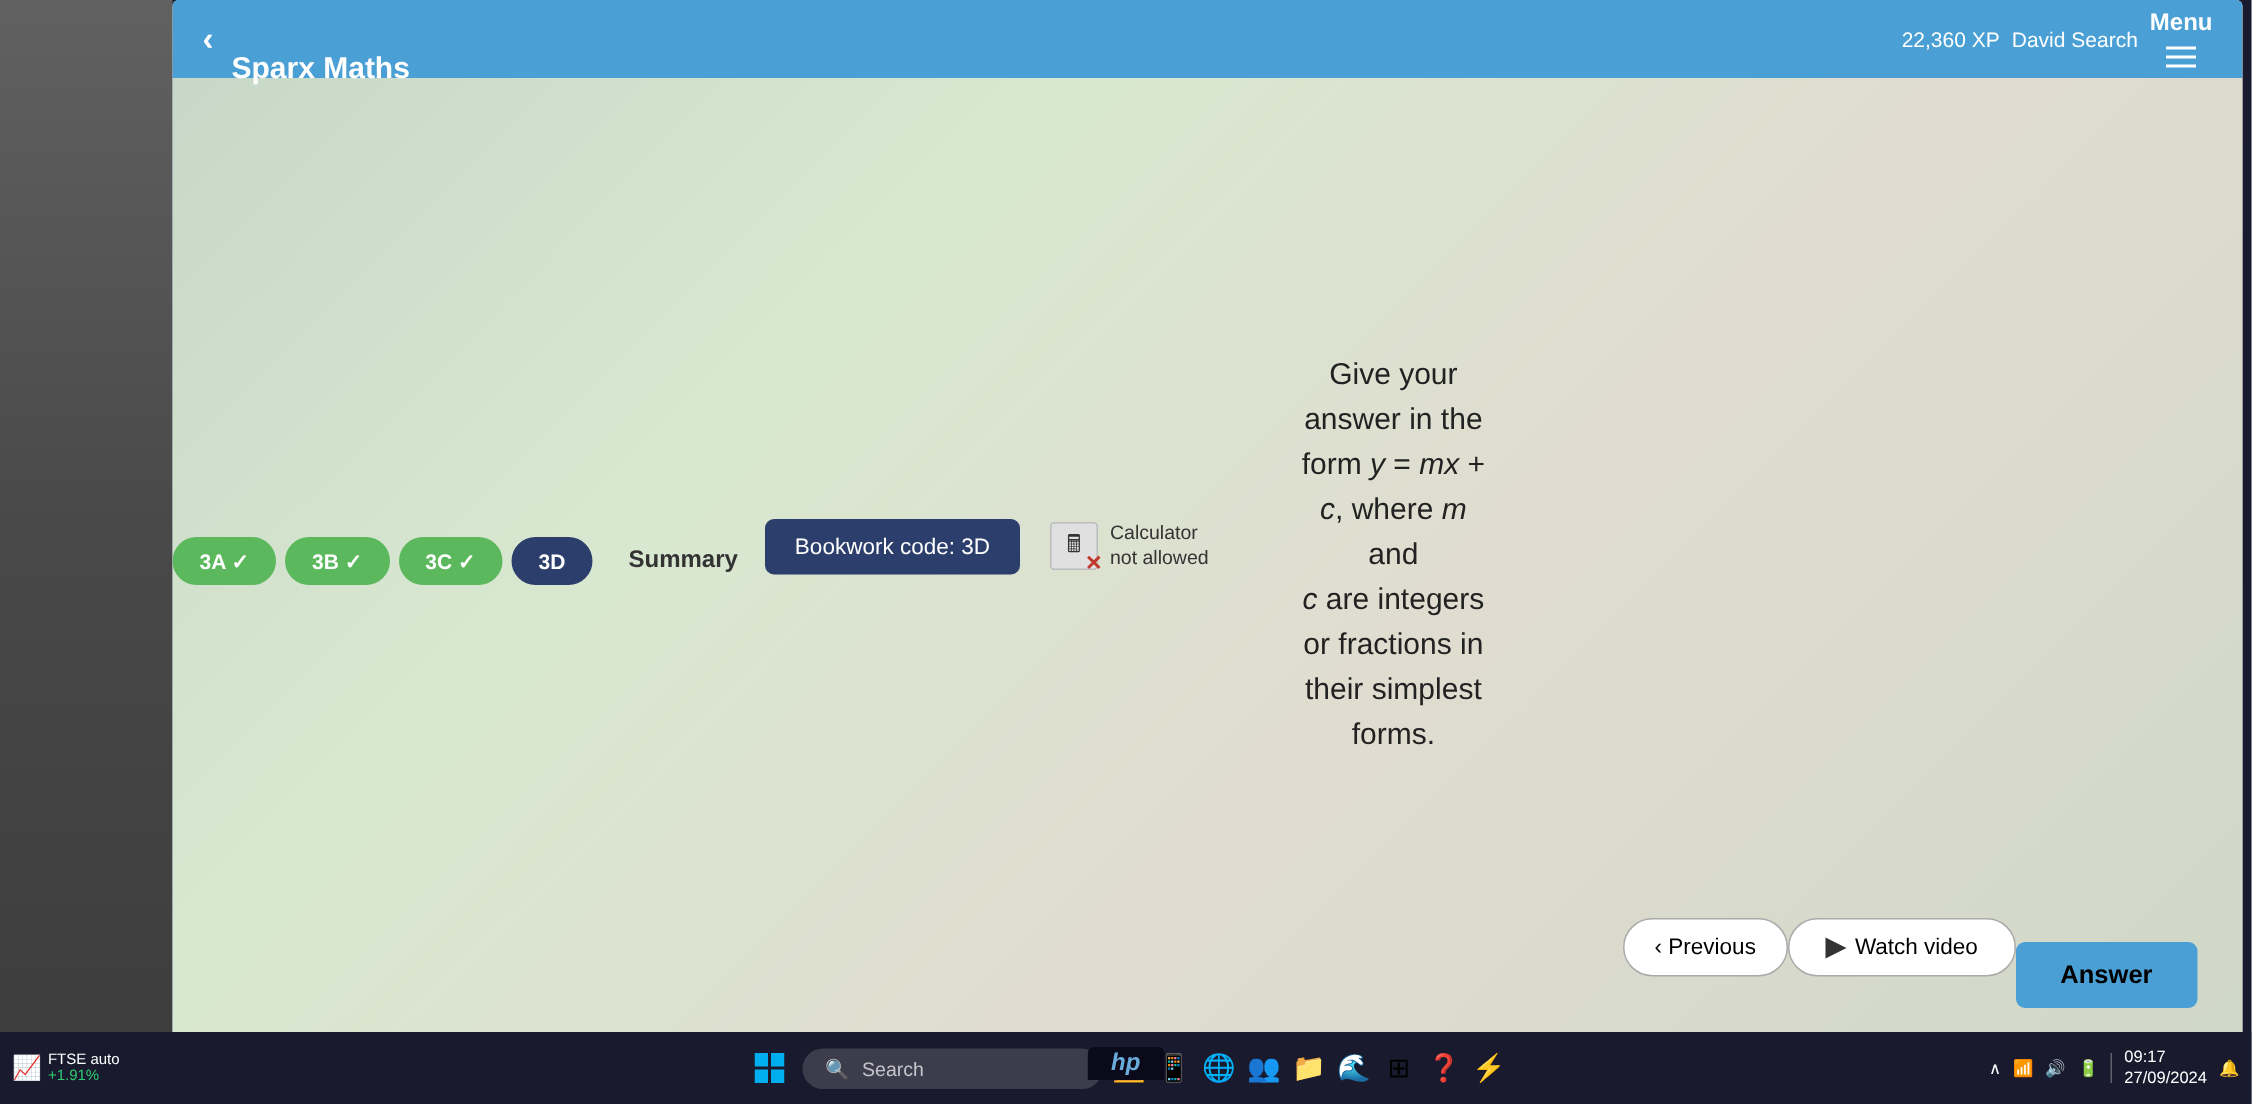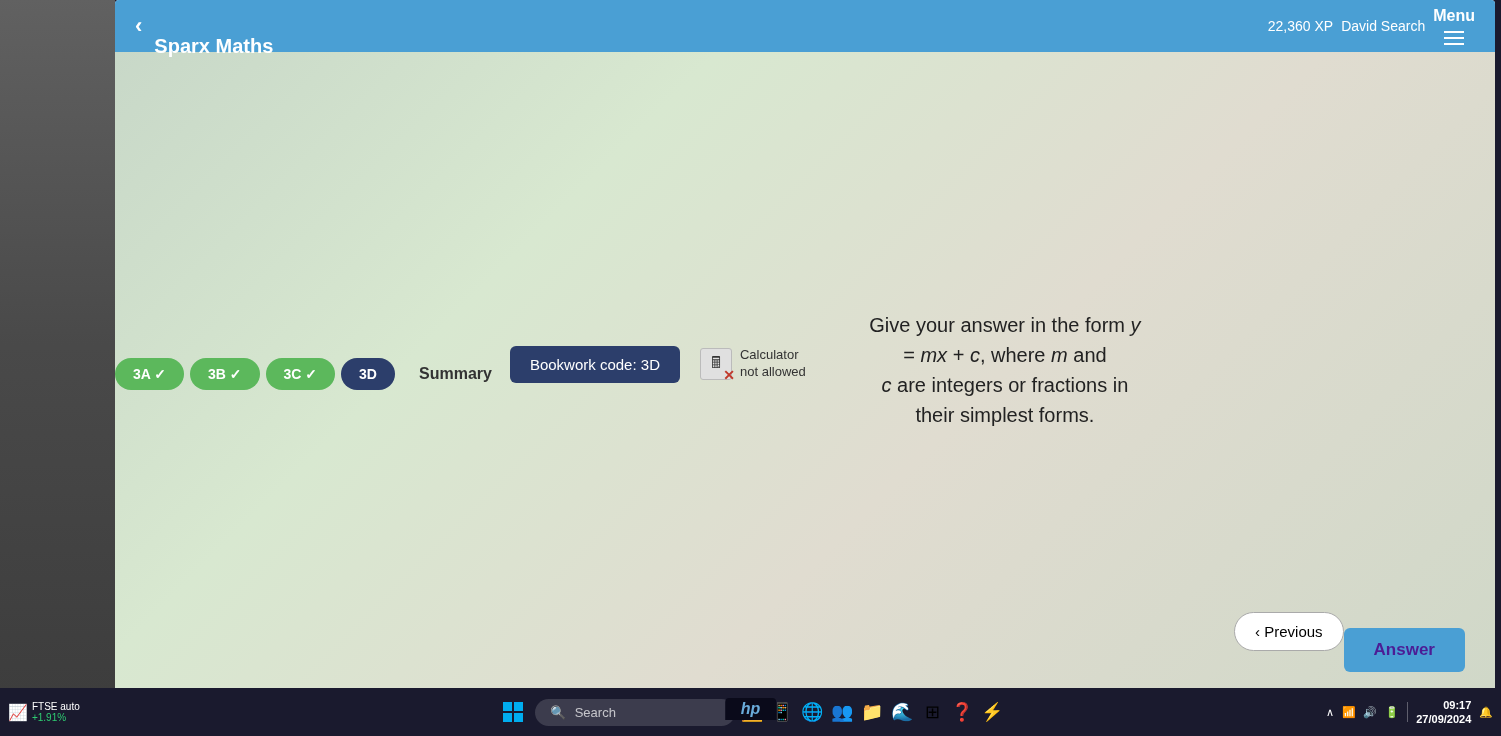--- a/index.html
+++ b/index.html
@@ -52,23 +52,22 @@
     .taskbar-right {
       margin-left: auto;
       display: flex;
       align-items: center;
       gap: 8px;
       color: #fff;
       font-size: 11px;
     }
 
     .taskbar-time {
-      text-align: right;
+      text-align: left;
       line-height: 1.3;
-      font-weight: bold;
     }
 
     
     .browser {
       position: absolute;
       top: 0;
       left: 115px;
       width: 1380px;
       height: 688px;
       background: #f0f2f5;
@@ -286,21 +285,21 @@
       padding: 10px 24px;
       font-size: 15px;
       cursor: pointer;
       display: flex;
       align-items: center;
       gap: 8px;
     }
 
     .answer-btn {
       background: #4a9fd4;
-      color: #4c1d95;
+      color: #000000;
       border: none;
       border-radius: 6px;
       padding: 12px 30px;
       font-size: 17px;
       font-weight: bold;
       cursor: pointer;
       margin-top: 37px;
     }
 
     
@@ -451,20 +450,26 @@
       <div class="sub-text">
         Give your answer in the form <span class="italic-var">y</span> = <span class="italic-var">mx</span> + <span class="italic-var">c</span>, where <span class="italic-var">m</span> and<br>
         <span class="italic-var">c</span> are integers or fractions in their simplest forms.
       </div>
     </div>
 
     <div class="bottom-bar">
       <button class="prev-btn">
         <span>‹ Previous</span>
       </button>
+      <button class="watch-video-btn">
+        <span style="display:inline-flex; align-items:center; gap:6px;">
+          <span style="display:inline-block; width:0; height:0; border-style:solid; border-width:7px 0 7px 14px; border-color:transparent transparent transparent #333;"></span>
+          <span>Watch video</span>
+        </span>
+      </button>
       <button class="answer-btn">Answer</button>
     </div>
 
   </div>
 </div>
 
 <div class="taskbar">
   <div class="taskbar-left">
     <div class="taskbar-stock">
       <span style="color: #e74c3c; font-size:16px;">📈</span>

